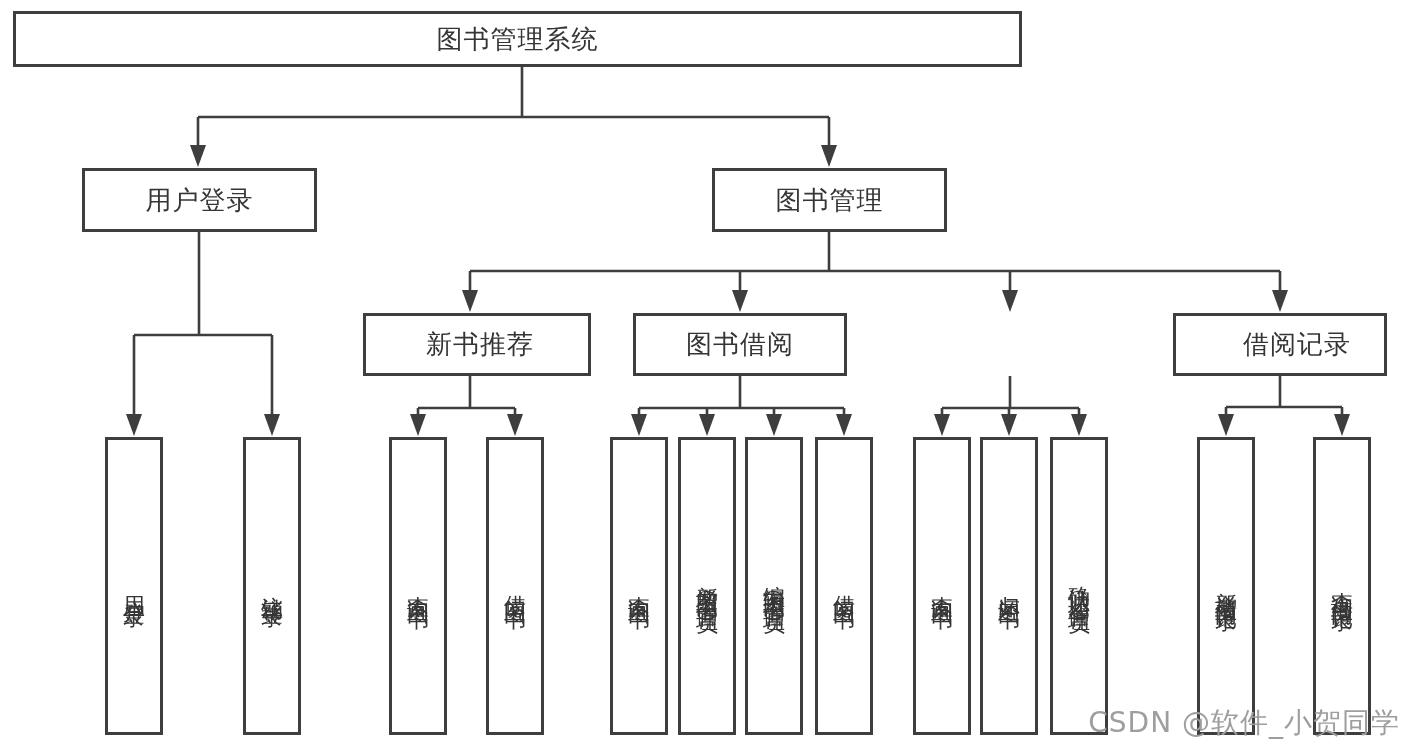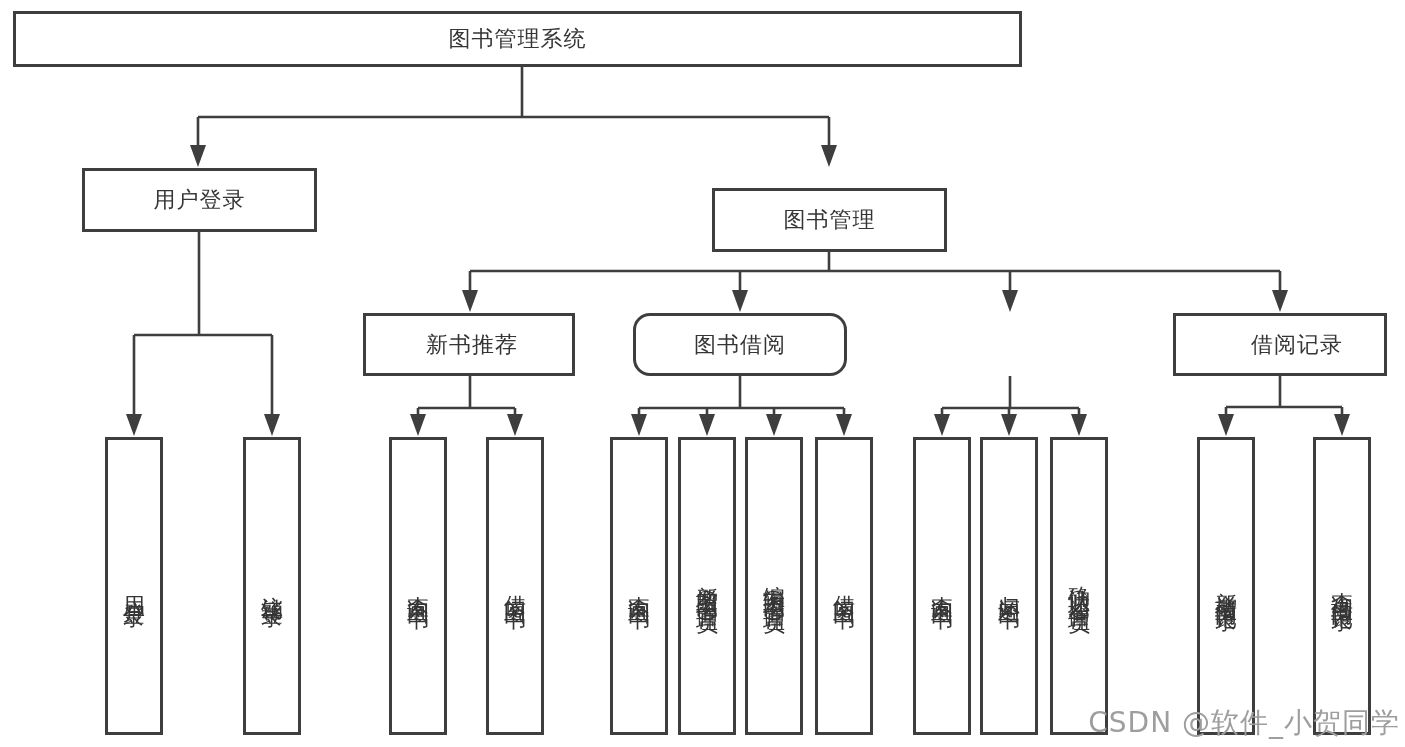--- a/index.html
+++ b/index.html
@@ -12,21 +12,21 @@
   }
   .node{
     position:absolute;
     box-sizing:border-box;
     background:#ffffff;
     border:3px solid #3e3e3e;
     color:#353535;
     display:flex;
     align-items:center;
     justify-content:center;
-    font-size:22px;
+    font-size:26px;
     letter-spacing:1px;
     z-index:2;
   }
   .leaf{
     writing-mode:vertical-rl;
     letter-spacing:4px;
     font-size:22px;
     line-height:1.1;
   }
   #connectors{
@@ -93,24 +93,24 @@
       <polygon points="1001,414 1017,414 1009,436"></polygon>
       <polygon points="1071,414 1087,414 1079,436"></polygon>
       <polygon points="1218,414 1234,414 1226,436"></polygon>
       <polygon points="1334,414 1350,414 1342,436"></polygon>
     </g>
   </svg>
 
   <div class="node" style="left:13px;top:11px;width:1009px;height:56px;">图书管理系统</div>
 
   <div class="node" style="left:82px;top:168px;width:235px;height:64px;">用户登录</div>
-  <div class="node" style="left:712px;top:168px;width:235px;height:64px;margin-top:20px;">图书管理</div>
+  <div class="node" style="left:712px;top:168px;width:235px;height:64px;">图书管理</div>
 
-  <div class="node" style="left:363px;top:313px;width:212px;height:63px;padding-left:6px;">新书推荐</div>
-  <div class="node" style="left:633px;top:313px;width:214px;height:63px;border-radius:17px;">图书借阅</div>
+  <div class="node" style="left:363px;top:313px;width:228px;height:63px;padding-left:6px;">新书推荐</div>
+  <div class="node" style="left:633px;top:313px;width:214px;height:63px;">图书借阅</div>
   <div class="node" style="left:1173px;top:313px;width:214px;height:63px;padding-left:34px;">借阅记录</div>
 
   <div class="node leaf" style="left:105px;top:437px;width:58px;height:298px;">用户登录</div>
   <div class="node leaf" style="left:243px;top:437px;width:58px;height:298px;">注销登录</div>
 
   <div class="node leaf" style="left:389px;top:437px;width:58px;height:298px;">查询图书</div>
   <div class="node leaf" style="left:486px;top:437px;width:58px;height:298px;">借阅图书</div>
 
   <div class="node leaf" style="left:610px;top:437px;width:58px;height:298px;">查询图书</div>
   <div class="node leaf" style="left:678px;top:437px;width:58px;height:298px;">新增图书（管理员）</div>

